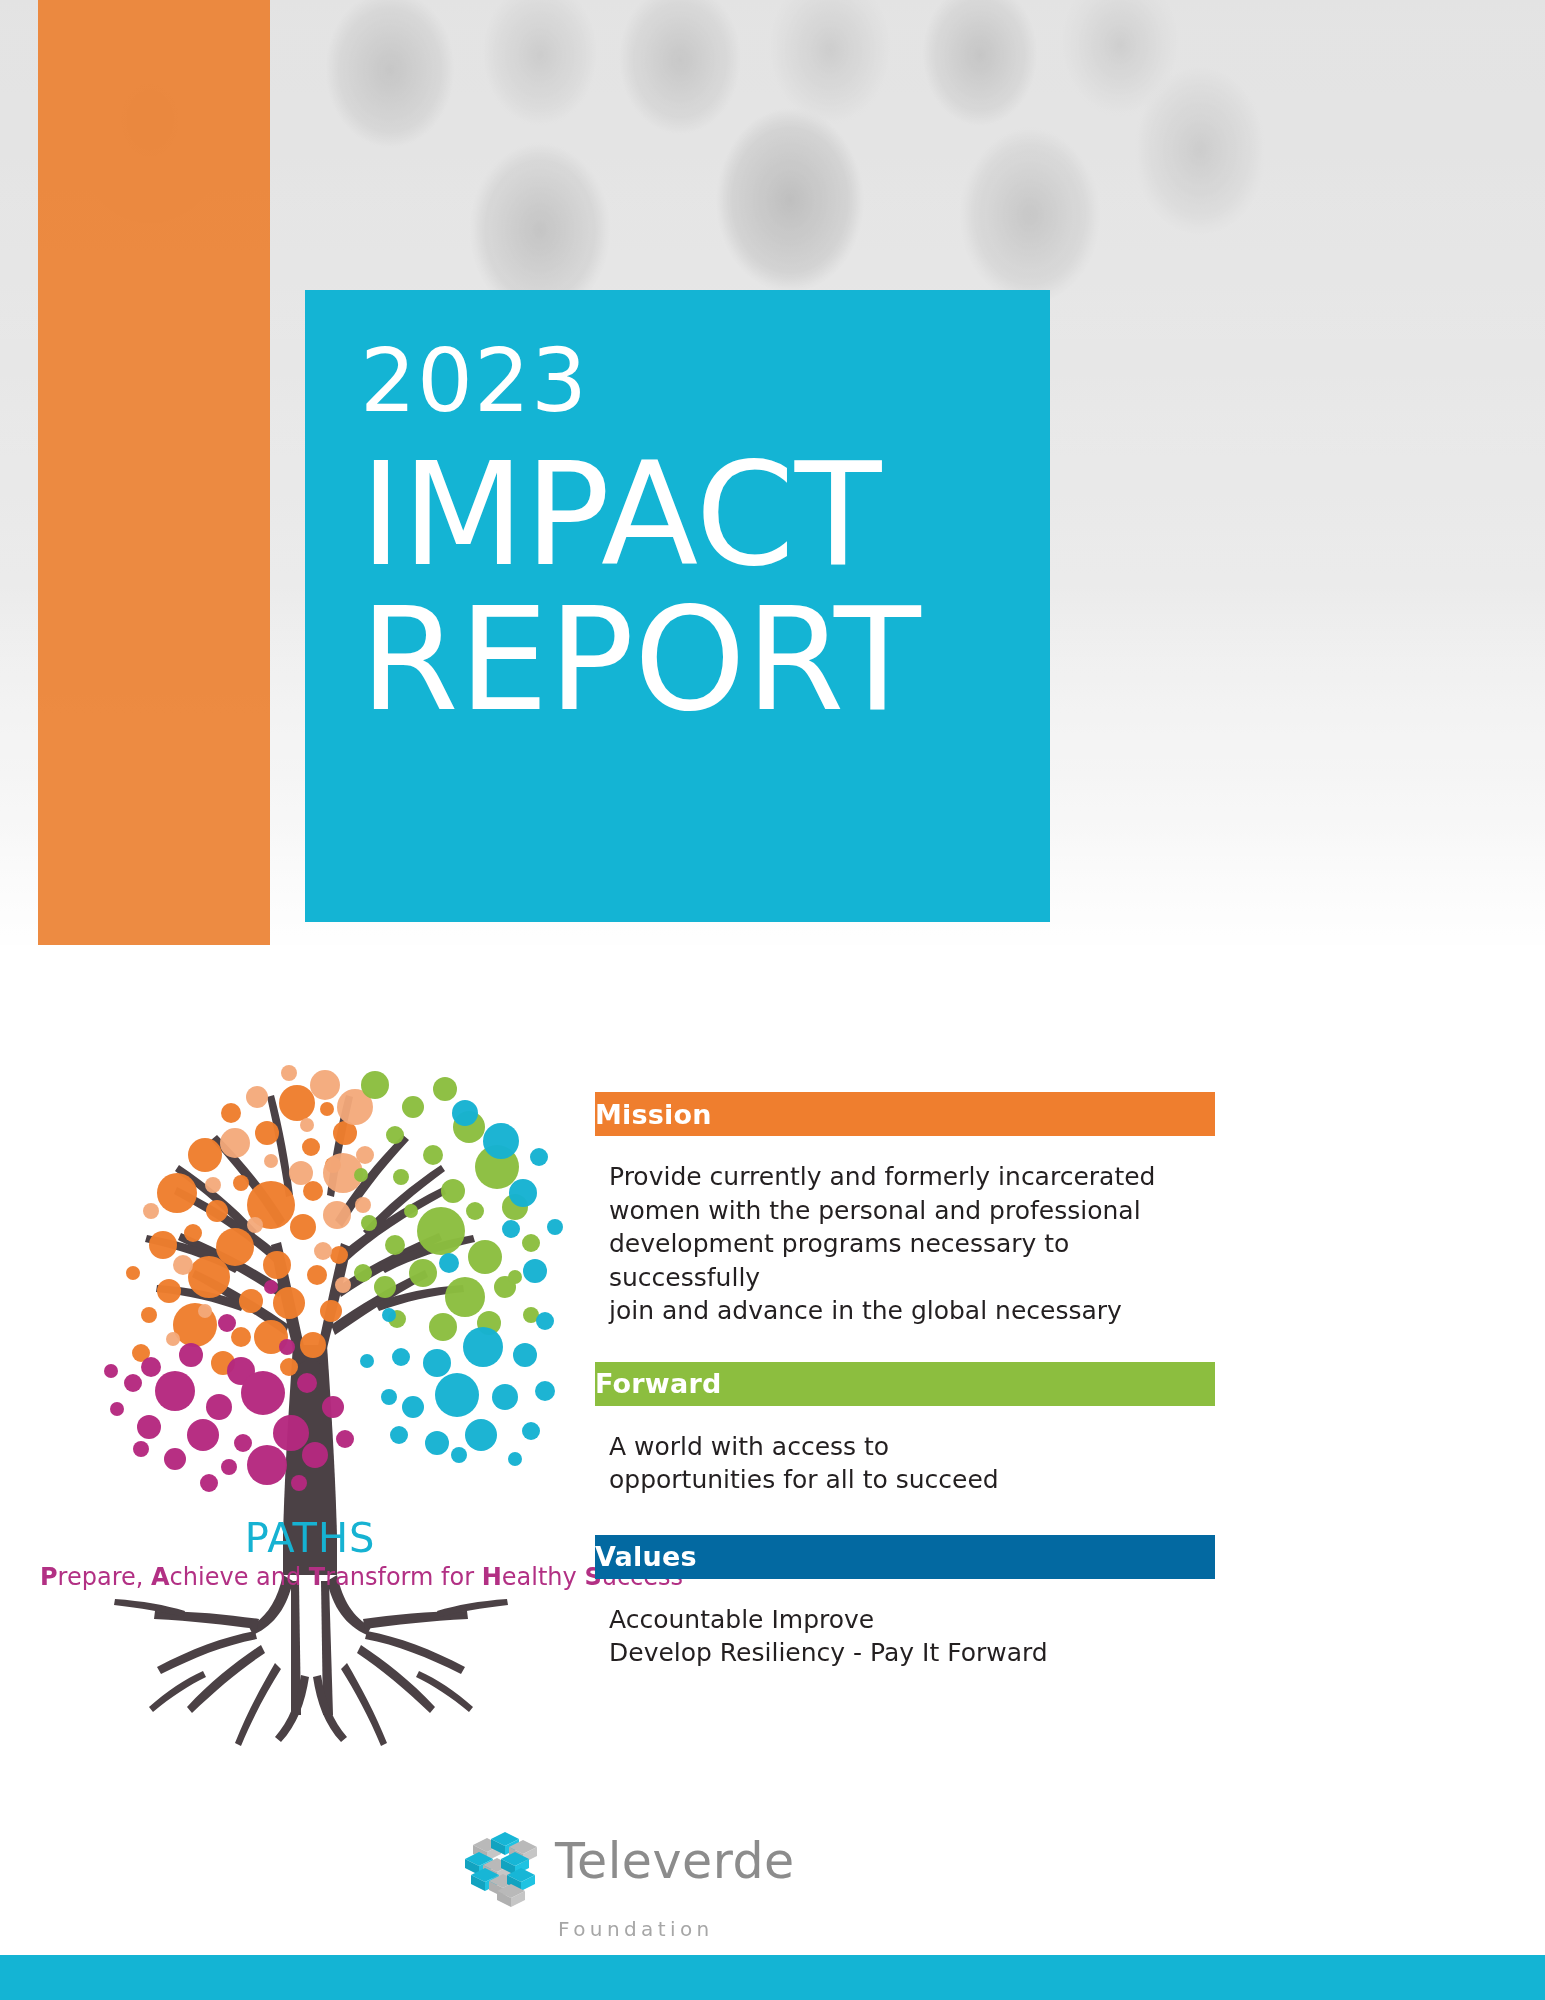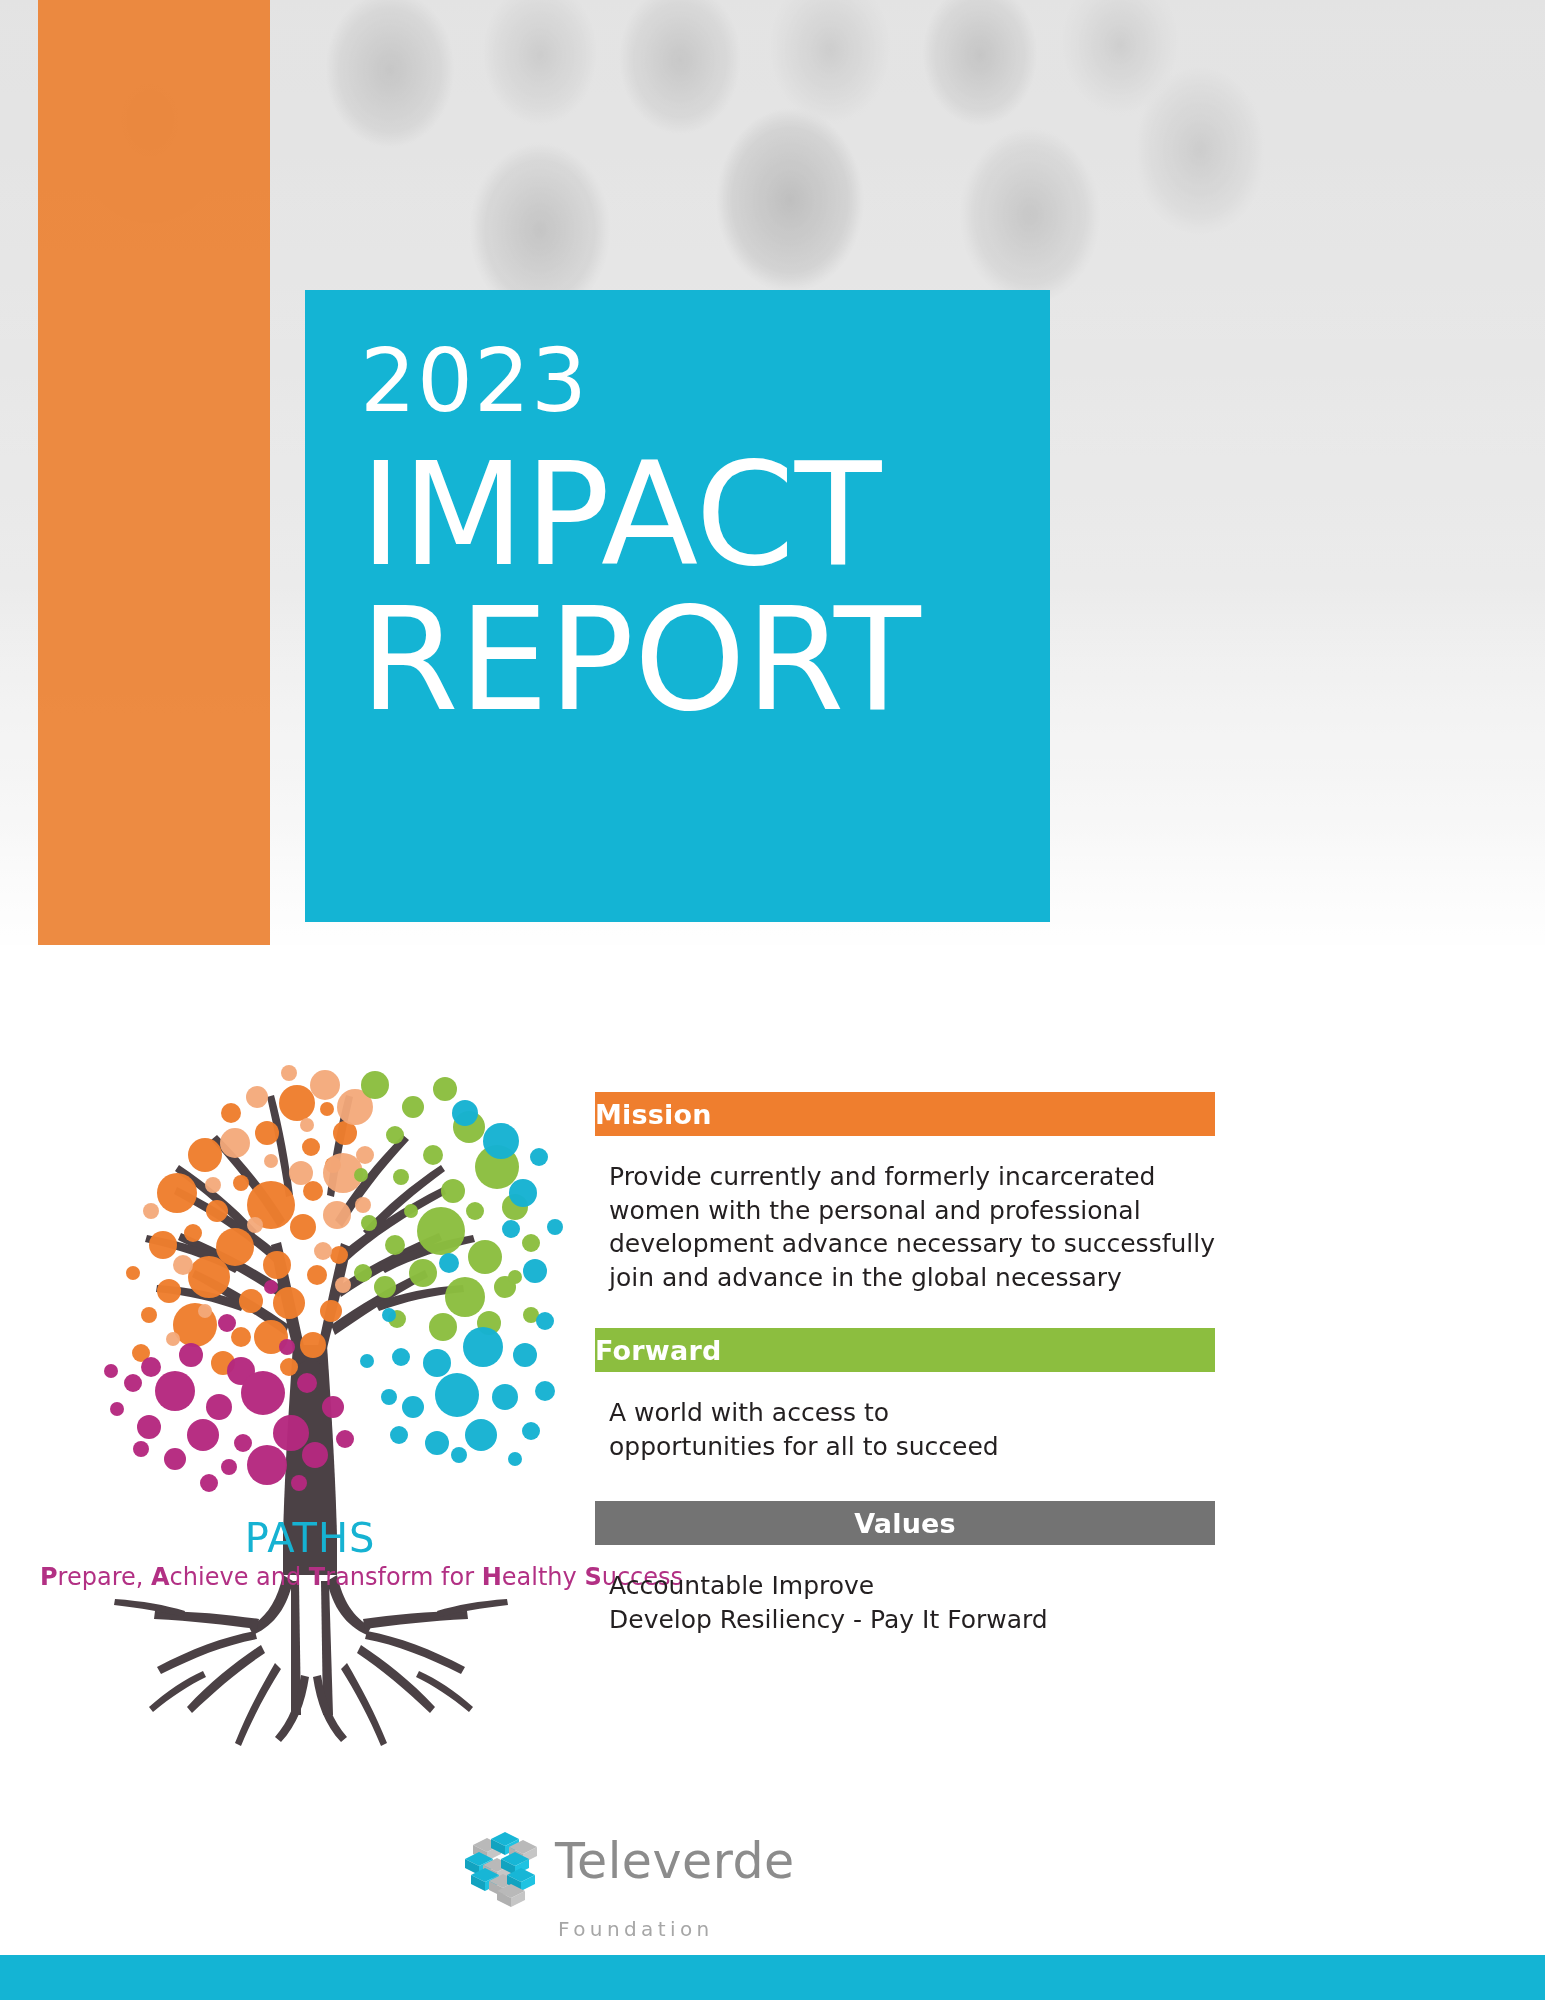--- a/index.html
+++ b/index.html
@@ -138,21 +138,21 @@
     padding-left: 0;
   }
   .sect-bar span {
     color: #ffffff;
     font-size: 27px;
     font-weight: 700;
     letter-spacing: 0.2px;
   }
   .bar-mission { background: #ef7e2e; }
   .bar-vision  { background: #8cbe3f; }
-  .bar-values  { background: #737373; justify-content: center; }
+  .bar-values  { background: #0369a1; }
   .sect-body {
     padding: 24px 0 0 14px;
     color: #231f20;
     font-size: 25px;
     line-height: 1.34;
   }
   .sect-body .ln { display: block; }
   .gap-mission { height: 34px; }
   .gap-vision  { height: 38px; }
 
@@ -415,21 +415,21 @@
     </div>
 
     <div class="right-col">
 
       <div class="sect-bar bar-mission">
         <span>Mission</span>
       </div>
       <div class="sect-body">
         <span class="ln">Provide currently and formerly incarcerated</span>
         <span class="ln">women with the personal and professional</span>
-        <span class="ln">development advance necessary to successfully</span>
+        <span class="ln">development programs necessary to successfully</span>
         <span class="ln">join and advance in the global necessary</span>
       </div>
 
       <div class="gap-mission"></div>
 
       <div class="sect-bar bar-vision">
         <span>Forward</span>
       </div>
       <div class="sect-body">
         <span class="ln">A world with access to</span>

